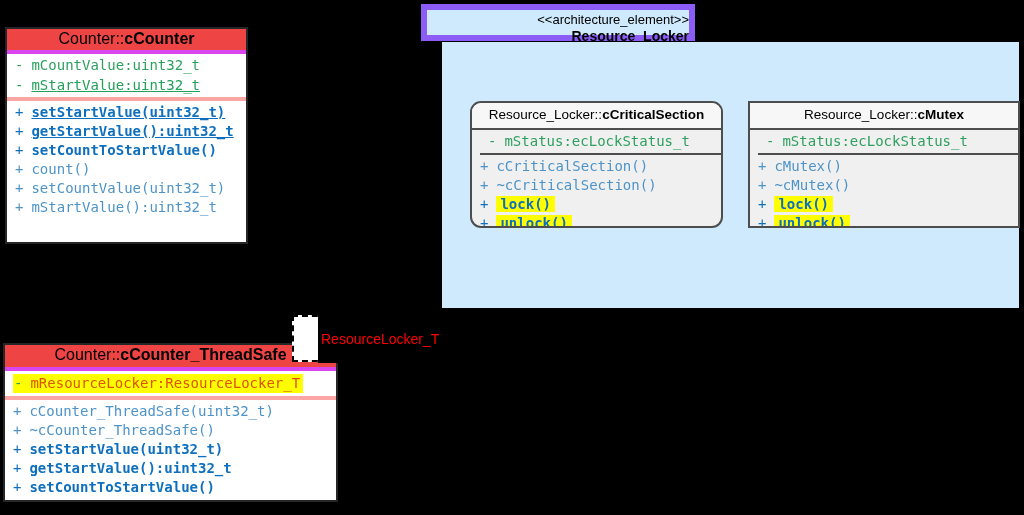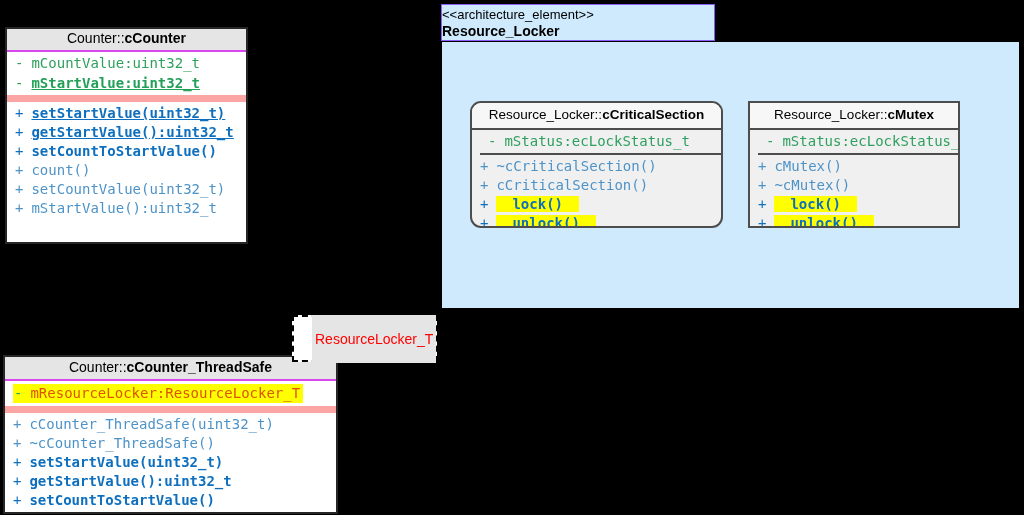--- a/index.html
+++ b/index.html
@@ -5,82 +5,82 @@
   html,body{margin:0;padding:0;}
   body{
     width:1024px;height:515px;background:#000;position:relative;overflow:hidden;
     font-family:"Liberation Sans",sans-serif;
   }
   .abs{position:absolute;box-sizing:border-box;}
   .mono{font-family:"DejaVu Sans Mono","Liberation Mono",monospace;}
 
   
   .pkg-tab{
-    left:441px;top:4px;width:274px;height:37px;
-    background:#cfeafc;border:1px solid #8b5cf6;
-    text-align:left;padding-top:2px;
+    left:421px;top:4px;width:274px;height:37px;
+    background:#cfeafc;border:6px solid #8b5cf6;
+    text-align:right;padding-top:2px;
   }
   .pkg-stereotype{font-size:13px;color:#000;line-height:16px;display:block;}
   .pkg-name{font-size:14px;font-weight:bold;color:#000;line-height:17px;display:block;}
   .pkg-body{
     left:441px;top:41px;width:579px;height:268px;
     background:#cfeafc;border:1px solid #000;
   }
 
   
   .cls{background:#fff;border:2px solid #262626;overflow:hidden;}
   .cls-inner{background:#f0f0f0;border:2px solid #4d4d4d;}
   .cls-header{
-    text-align:center;font-size:14px;color:#000;background:#e5e5e5;
-    border-bottom:2px solid #d946ef;line-height:20px;height:22px;
+    text-align:center;font-size:16px;color:#000;background:#ef4444;
+    border-bottom:4px solid #d946ef;line-height:20px;height:22px;
   }
   .cls-inner .cls-header{
     background:#f7f7f7;border-bottom:2px solid #4d4d4d;line-height:23px;height:25px;font-size:13.5px;
   }
   .tp{font-weight:normal;}
   .tn{font-weight:bold;}
-  .sec-attrs{border-bottom:7px solid #fca5a5;padding:1px 0 2px 0;}
+  .sec-attrs{border-bottom:4px solid #fca5a5;padding:1px 0 2px 0;}
   .cls-inner .sec-attrs{border-bottom:2px solid #4d4d4d;padding:2px 0;margin-left:8px;}
   .sec-methods{padding-top:2px;}
 
   
   .m-row{font-size:14px;line-height:19px;padding-left:8px;white-space:nowrap;}
   .m-row .sign{margin-right:8px;}
   .attrs-counter .m-row{line-height:20px;}
   
   .a-green .sign,.a-green .mem{color:#2ea05e;}
   .a-green-bu .sign,.a-green-bu .mem{color:#22a058;}
-  .a-green-bu .mem{font-weight:bold;text-decoration:underline;text-align:right;}
+  .a-green-bu .mem{font-weight:normal;text-decoration:underline;text-align:right;}
   
   .m-reg .sign,.m-reg .mem{color:#4d93c8;}
   .m-bold .sign,.m-bold .mem,.m-bold-u .sign,.m-bold-u .mem,.m-bold-hl .sign,.m-bold-hl .mem{color:#0d6fbd;}
   .m-bold .mem,.m-bold-hl .mem{font-weight:bold;}
   .m-bold-u .mem{font-weight:bold;text-decoration:underline;}
-  .m-bold-hl .mem{background:#ffff00;padding:0 16px;}
+  .m-bold-hl .mem{background:#ffff00;padding:0 4px;}
   
   .a-orange .hlwrap{background:#ffff00;padding:0 3px 0 1px;display:inline-block;}
   .a-orange .sign{color:#2ea05e;}
   .a-orange .mem{color:#dd5300;}
 
   
   #class-counter{left:5px;top:27px;width:243px;height:217px;}
   #class-counter .cls-header{height:21px;line-height:19px;}
   #class-critical{left:470px;top:101px;width:253px;height:127px;border-radius:11px;}
-  #class-mutex{left:748px;top:101px;width:212px;height:127px;}
-  #class-threadsafe{left:3px;top:355px;width:335px;height:159px;}
+  #class-mutex{left:748px;top:101px;width:272px;height:127px;}
+  #class-threadsafe{left:3px;top:343px;width:335px;height:159px;}
   #class-threadsafe .sec-attrs{padding:3px 0;}
 
   
   #tpl-box{
     left:292px;top:315px;width:145px;height:47px;z-index:5;
     background:#fff;border:2px dashed #000;
     display:flex;align-items:center;
   }
   #tpl-box .lbl{
-    margin-left:18px;font-size:14px;color:#ff0000;background:#e5e5e5;padding:16px 3px;
+    margin-left:24px;font-size:14px;color:#ff0000;background:#000000;padding:16px 3px;
   }
 </style>
 </head>
 <body>
 
 <div class="abs pkg-tab">
   <span class="pkg-stereotype">&lt;&lt;architecture_element&gt;&gt;</span>
   <span class="pkg-name">Resource_Locker</span>
 </div>
 <div class="abs pkg-body"></div>
@@ -89,24 +89,24 @@
   <div class="cls-header">
     <span class="tp">Resource_Locker::</span><span class="tn">cCriticalSection</span>
   </div>
   <div class="sec-attrs mono">
     <div class="m-row a-green">
       <span class="sign">-</span><span class="mem">mStatus:ecLockStatus_t</span>
     </div>
   </div>
   <div class="sec-methods mono">
     <div class="m-row m-reg">
+      <span class="sign">+</span><span class="mem">cCriticalSection()</span>
+    </div>
+    <div class="m-row m-reg">
       <span class="sign">+</span><span class="mem">~cCriticalSection()</span>
-    </div>
-    <div class="m-row m-reg">
-      <span class="sign">+</span><span class="mem">cCriticalSection()</span>
     </div>
     <div class="m-row m-bold-hl">
       <span class="sign">+</span><span class="mem">lock()</span>
     </div>
     <div class="m-row m-bold-hl">
       <span class="sign">+</span><span class="mem">unlock()</span>
     </div>
   </div>
 </div>
 

